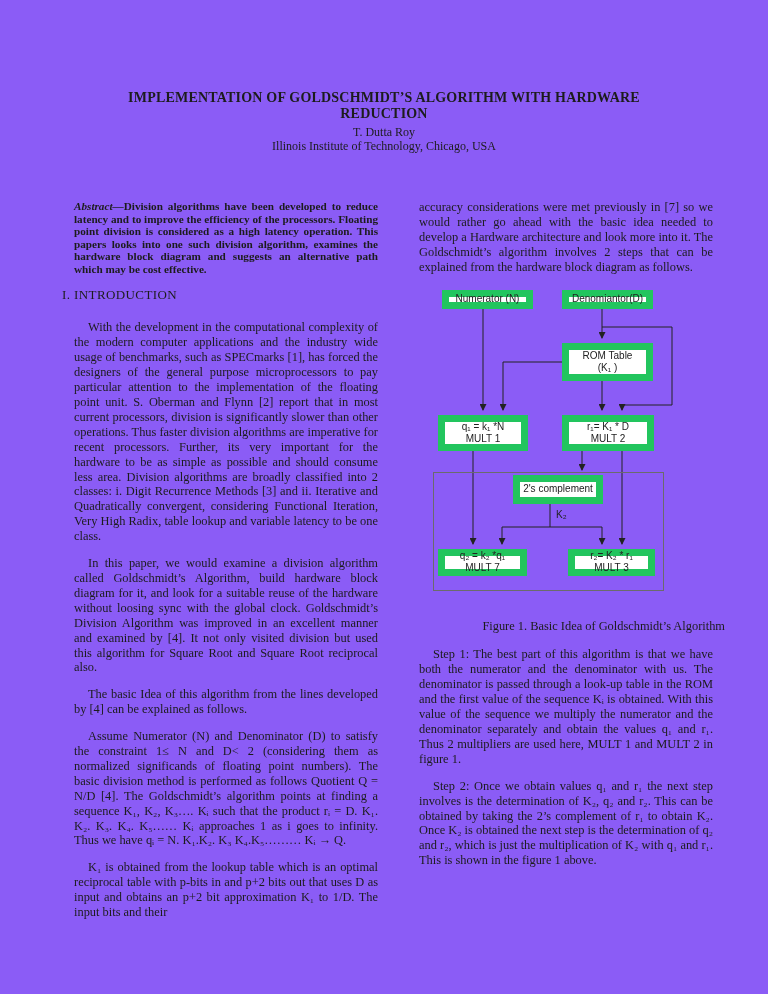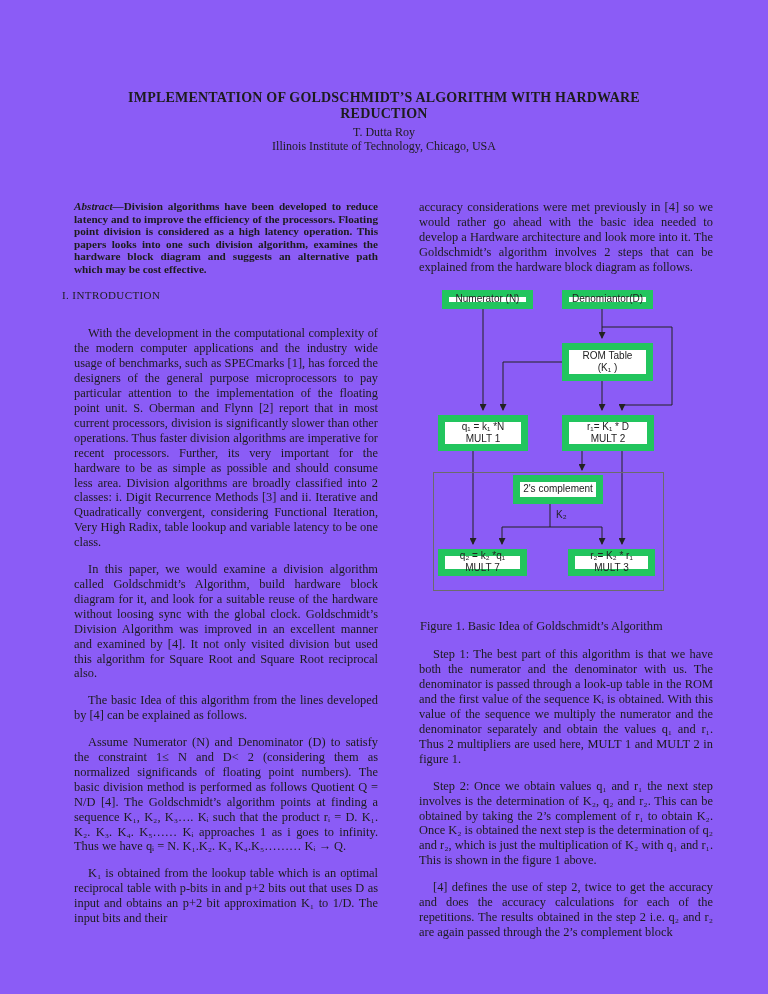--- a/index.html
+++ b/index.html
@@ -18,22 +18,22 @@
   .affiliation { font-size: 12px; line-height: 14px; }
 
   .col { position: absolute; top: 188px; font-size: 12.4px; line-height: 14.9px; text-align: justify; }
   .col-left  { left: 62px;  width: 328px; }
   .col-right { left: 407px; width: 318px; }
   .col p { margin: 12px; }
   p.indent { text-indent: 14px; }
   .abstract { font-size: 11.2px; line-height: 12.6px; font-weight: bold; }
   .abstract-label { font-style: italic; }
   .section-heading {
-    font-size: 11px; font-weight: normal; letter-spacing: 0.4px;
-    margin: 11px 0 24px 0;
+    font-size: 13px; font-weight: normal; letter-spacing: 0.4px;
+    margin: 11px 0 18px 0;
   }
 
   .figure {
     position: relative;
     width: 260px; height: 322px;
     margin: 4px 0 0 13px;
     font-family: "Liberation Sans", "DejaVu Sans", sans-serif;
   }
   .figure svg { position: absolute; left: 0; top: 0; }
   .fig-box {
@@ -52,21 +52,21 @@
   .box-rom         { left: 142px; top: 56px;  width: 91px; height: 38px; justify-content: center; }
   .box-mult1       { left: 18px;  top: 128px; width: 90px; height: 36px; }
   .box-mult2       { left: 142px; top: 128px; width: 92px; height: 36px; }
   .box-outer       { left: 13px;  top: 185px; width: 229px; height: 117px;
                      position: absolute; border: 1px solid #6b6b6b; background: transparent; }
   .box-twos        { left: 93px;  top: 188px; width: 90px; height: 29px; }
   .box-mult4       { left: 18px;  top: 262px; width: 89px; height: 27px; }
   .box-mult3       { left: 148px; top: 262px; width: 87px; height: 27px; }
   .k2-label { position: absolute; left: 136px; top: 221px; font-size: 10px; color: #222; }
 
-  .fig-caption { margin: 10px 0 0 13px !important; font-size: 12.4px; text-align: left; }
+  .fig-caption { margin: 10px 0 0 13px !important; font-size: 12.4px; text-align: right; }
   .after-caption { margin-top: 14px !important; }
 </style>
 </head>
 <body>
 
 <div class="page">
 
   <div class="title-block">
     <div class="title-line">IMPLEMENTATION OF GOLDSCHMIDT’S ALGORITHM WITH HARDWARE</div>
     <div class="title-line">REDUCTION</div>
@@ -78,21 +78,21 @@
     <p class="abstract"><span class="abstract-label">Abstract—</span><span>Division algorithms have been developed to reduce latency and to improve the efficiency of the processors. Floating point division is considered as a high latency operation.  This papers looks into one such division algorithm, examines the hardware block diagram and suggests an alternative path which may be cost effective.</span></p>
     <h2 class="section-heading">I.  INTRODUCTION</h2>
     <p class="indent">With the development in the computational complexity of the modern computer applications and the industry wide usage of benchmarks, such as SPECmarks [1], has forced the designers of the general purpose microprocessors to pay particular attention to the implementation of the floating point unit. S. Oberman and Flynn [2] report that in most current processors, division is significantly slower than other operations. Thus faster division algorithms are imperative for recent processors.  Further, its very important for the hardware to be as simple as possible and should consume less area. Division algorithms are broadly classified into 2 classes: i. Digit Recurrence Methods [3] and ii. Iterative and Quadratically convergent, considering Functional Iteration, Very High Radix, table lookup and variable latency to be one class.</p>
     <p class="indent">In this paper, we would examine a division algorithm called Goldschmidt’s Algorithm, build hardware block diagram for it, and look for a suitable reuse of the hardware without loosing sync with the global clock. Goldschmidt’s Division Algorithm was improved in an excellent manner and examined by [4]. It not only visited division but used this algorithm for Square Root and Square Root reciprocal also.</p>
     <p class="indent">The basic Idea of this algorithm from the lines developed by [4] can be explained as follows.</p>
     <p class="indent">Assume Numerator (N) and Denominator (D) to satisfy the constraint 1≤ N and D&lt; 2 (considering them as normalized significands of floating point numbers). The basic division method is performed as follows Quotient Q = N/D [4]. The Goldschmidt’s algorithm points at finding a sequence K₁, K₂, K₃…. Kᵢ such that the product rᵢ = D. K₁. K₂. K₃. K₄. K₅…… Kᵢ approaches 1 as i goes to infinity. Thus we have qᵢ = N. K₁.K₂. K₃ K₄.K₅……… Kᵢ → Q.</p>
     <p class="indent">K₁  is obtained from the lookup table which is an optimal reciprocal table with p-bits in and p+2 bits out that uses D as input and obtains an p+2 bit approximation K₁ to 1/D. The input bits and their</p>
   </section>
 
   <section class="col col-right">
-    <p>accuracy considerations were met previously in [4] so we would rather go ahead with the basic idea needed to develop a Hardware architecture and look more into it. The Goldschmidt’s algorithm involves 2 steps that can be explained from the hardware block diagram as follows.</p>
+    <p>accuracy considerations were met previously in [7] so we would rather go ahead with the basic idea needed to develop a Hardware architecture and look more into it. The Goldschmidt’s algorithm involves 2 steps that can be explained from the hardware block diagram as follows.</p>
 
     <div class="figure">
       <svg width="260" height="322" viewBox="0 0 260 322">
         <defs>
           <marker id="arrow" viewBox="0 0 10 10" refX="8.5" refY="5" markerWidth="7" markerHeight="7" orient="auto-start-reverse">
             <path d="M0,0 L10,5 L0,10 z" fill="#222"></path>
           </marker>
         </defs>
         <g stroke="#222" stroke-width="1" fill="none">
           <path d="M63 22 V123" marker-end="url(#arrow)"></path>
@@ -141,16 +141,15 @@
       <div class="fig-box box-mult3">
         <span>r₂= K₂  * r₁</span>
         <span>MULT 3</span>
       </div>
     </div>
 
     <p class="fig-caption">Figure 1. Basic Idea of Goldschmidt’s Algorithm</p>
 
     <p class="indent after-caption">Step 1: The best part of this algorithm is that we have both the numerator and the denominator with us. The denominator is passed through a look-up table in the ROM and the first value of the sequence Kᵢ is obtained. With this value of the sequence we multiply the numerator and the denominator separately and obtain the values q₁ and r₁. Thus 2 multipliers are used here, MULT 1 and MULT 2 in figure 1.</p>
     <p class="indent">Step 2: Once we obtain values q₁ and r₁ the next step involves is the determination of K₂, q₂ and r₂. This can be obtained by taking the 2’s complement of r₁ to obtain K₂. Once K₂ is obtained the next step is the determination of q₂ and r₂, which is just the multiplication of K₂ with q₁ and r₁. This is shown in the figure 1 above.</p>
-    <p class="indent">[4] defines the use of step 2, twice to get the accuracy and does the accuracy calculations for each of the repetitions. The results obtained in the step 2 i.e. q₂ and r₂  are again passed through the 2’s complement block</p>
   </section>
 
 </div>
 
 </body></html>

